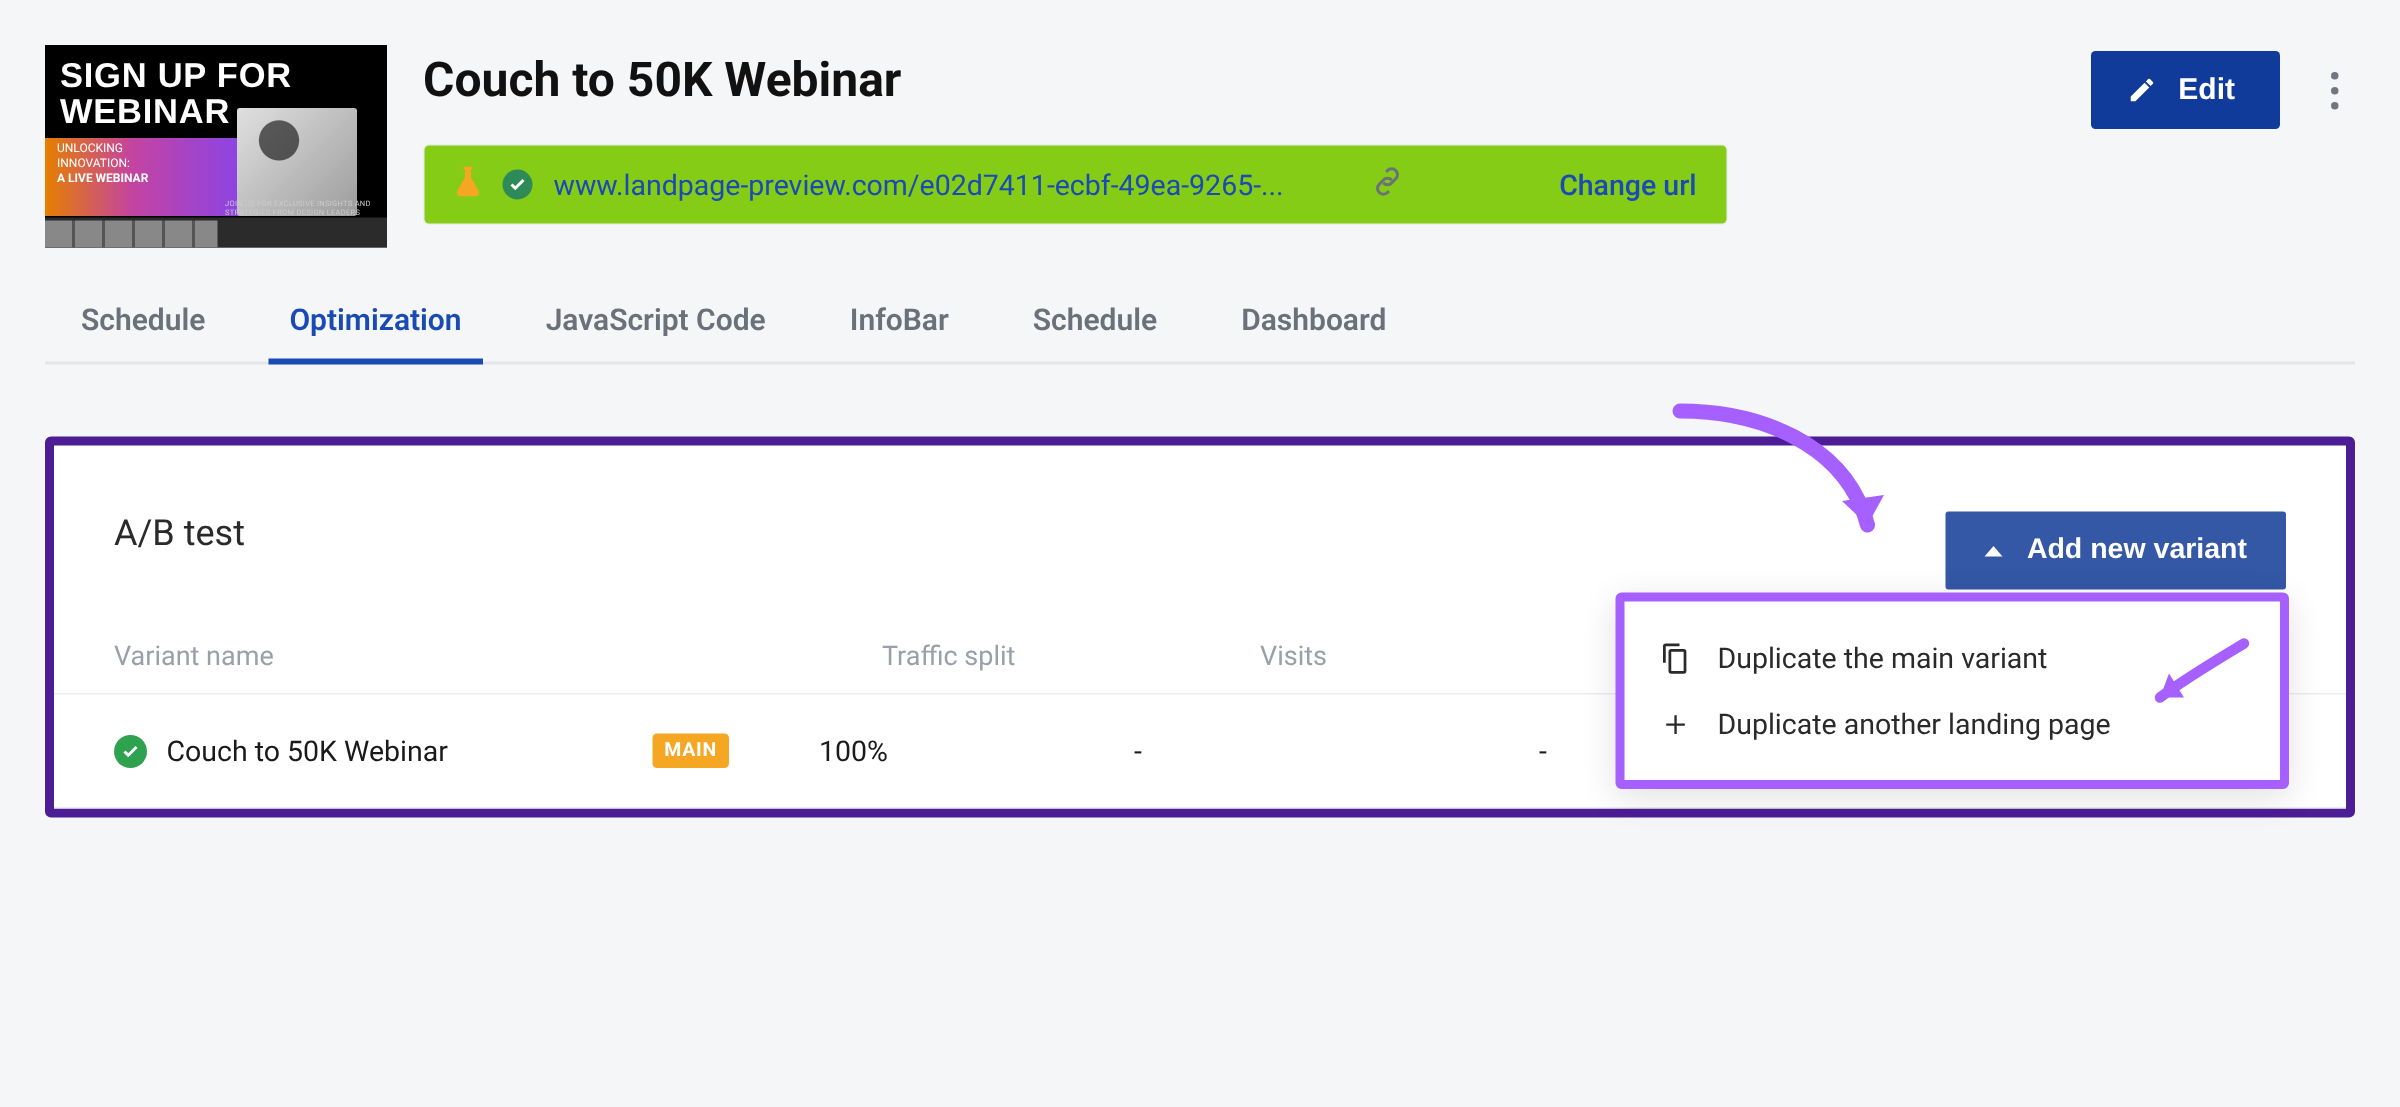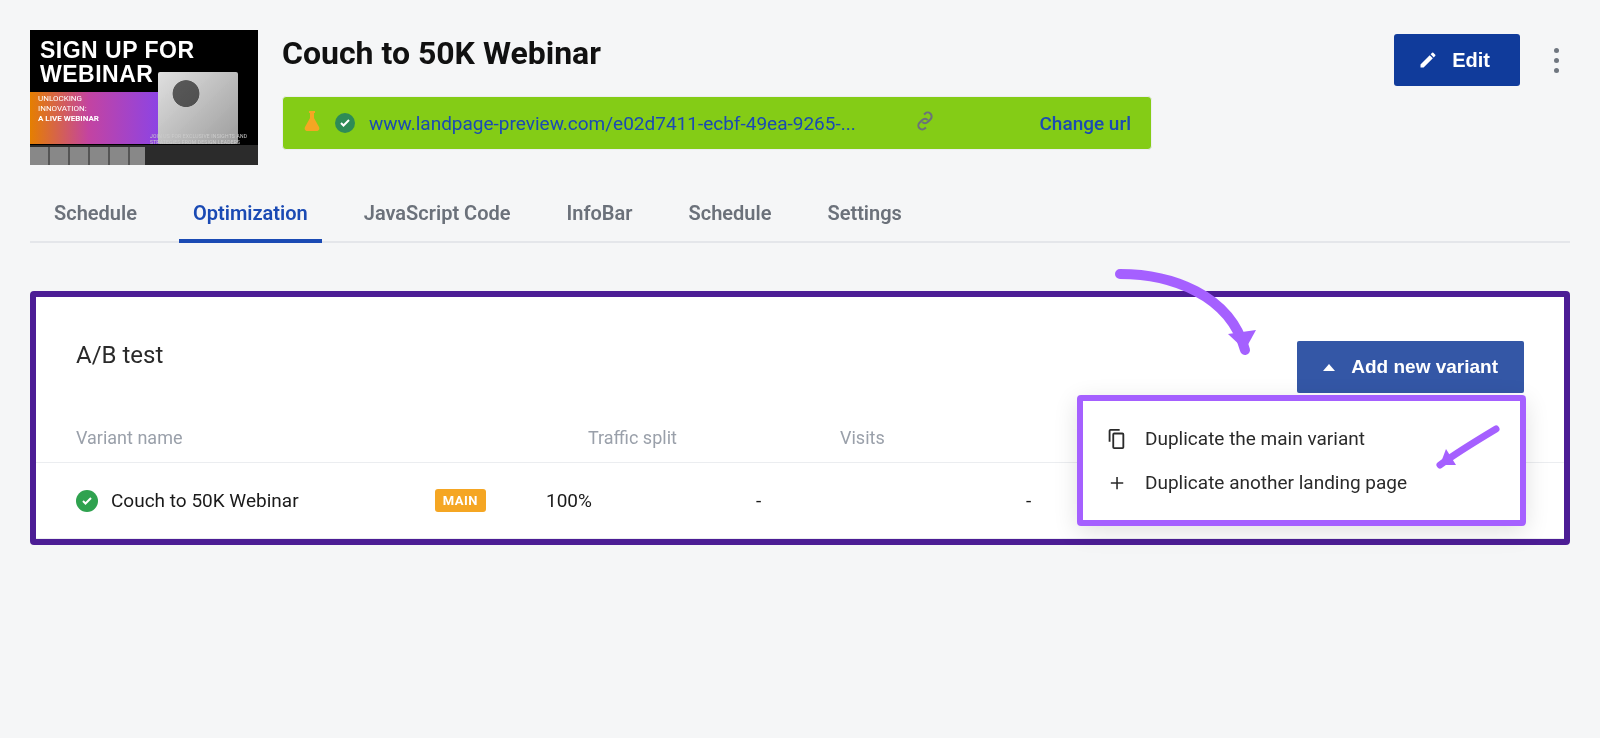--- a/index.html
+++ b/index.html
@@ -352,21 +352,21 @@
     </div>
   </div>
 </div>
 
 <div class="tabs">
   <div class="tab">Schedule</div>
   <div class="tab active">Optimization</div>
   <div class="tab">JavaScript Code</div>
   <div class="tab">InfoBar</div>
   <div class="tab">Schedule</div>
-  <div class="tab">Settings</div>
+  <div class="tab">Dashboard</div>
 </div>
 
 <div class="card">
 
   <div class="card-header">
     <div class="card-title">A/B test</div>
   </div>
 
   <button class="add-variant-btn">
     <span class="caret-up"></span>

